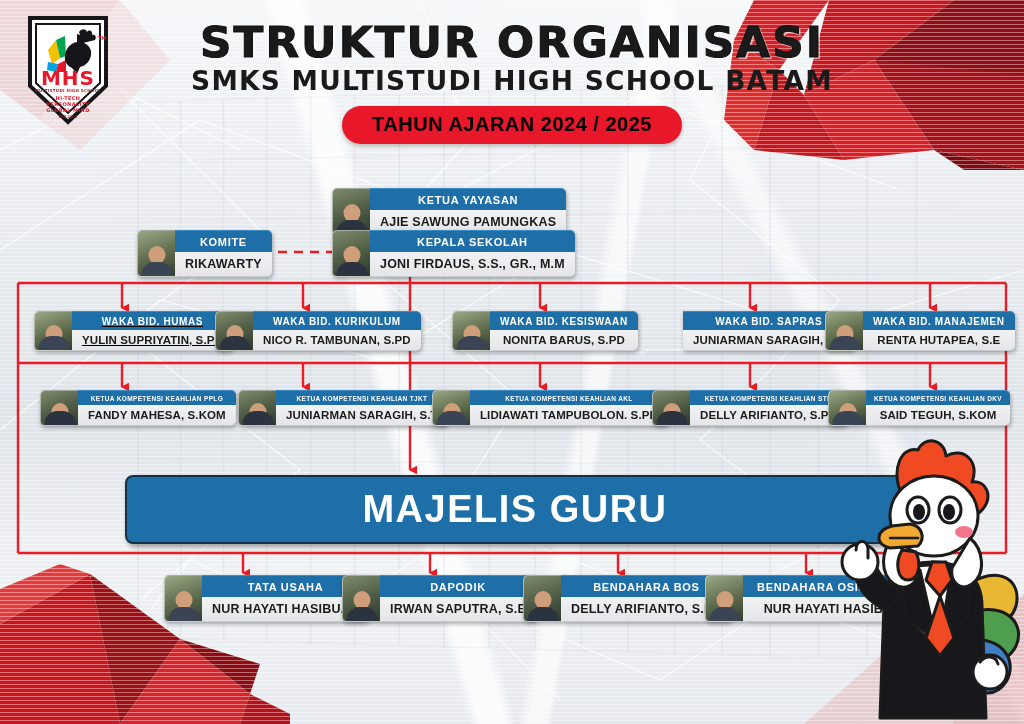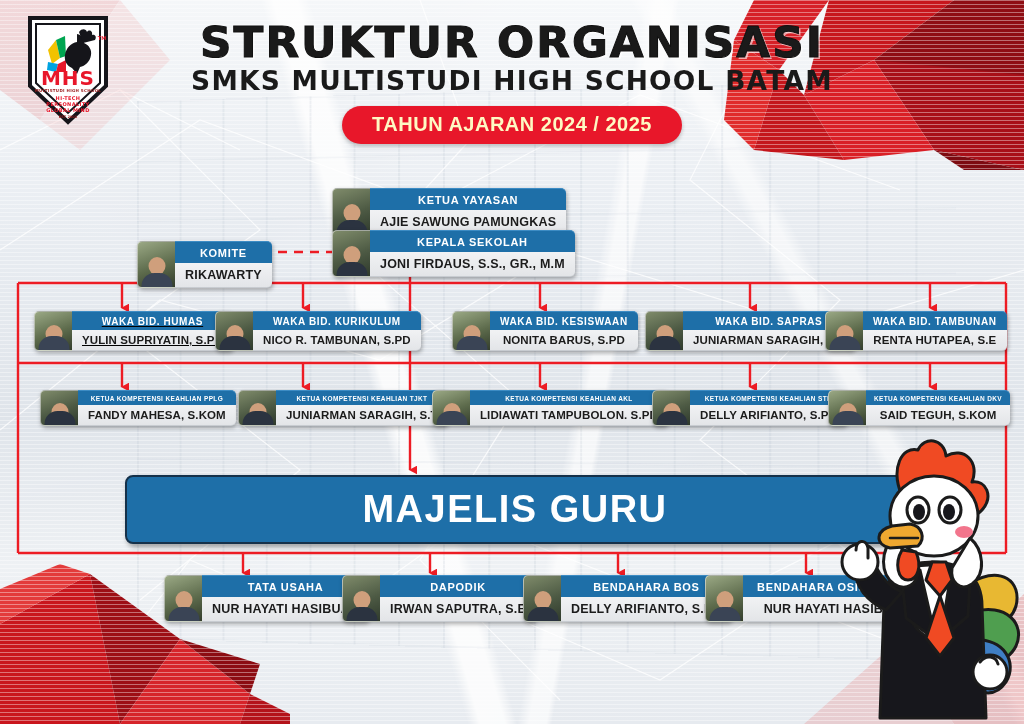--- a/index.html
+++ b/index.html
@@ -67,21 +67,21 @@
     transform: scaleX(1.04);
   }
   .title-sub {
     font-family: "DejaVu Sans", sans-serif;
     font-weight: 700; font-size: 26px; letter-spacing: 1.2px;
     color: #1a1a1a; margin-top: 4px; line-height: 1;
     transform: scaleX(1.02);
   }
   .year-pill {
     display: inline-block; margin-top: 12px;
-    background: #e8172a; color: #fef9c3;
+    background: #e8172a; color: #000000;
     font-weight: 700; font-size: 20px; letter-spacing: .5px;
     padding: 7px 30px 8px; border-radius: 20px;
     box-shadow: 0 2px 4px rgba(0,0,0,.25);
   }
 
   
   #wires { position: absolute; inset: 0; pointer-events: none; }
 
   
   .node {
@@ -287,21 +287,21 @@
     <div class="photo">
         <span class="head"></span>
         <span class="body"></span>
       </div>
     <div class="txt">
       <div class="hdr">KETUA YAYASAN</div>
       <div class="nme">AJIE SAWUNG PAMUNGKAS</div>
     </div>
   </div>
 
-  <div class="node sz-lg p-f" style="left:137px; top:230px;margin-top:11px;">
+  <div class="node sz-lg p-f" style="left:137px; top:230px;">
     <div class="photo">
         <span class="head"></span>
         <span class="body"></span>
       </div>
     <div class="txt">
       <div class="hdr">KOMITE</div>
       <div class="nme">RIKAWARTY</div>
     </div>
   </div>
 
@@ -339,37 +339,37 @@
   <div class="node sz-md p-f" style="left:452px; top:311px;">
     <div class="photo">
         <span class="head"></span>
         <span class="body"></span>
       </div>
     <div class="txt">
       <div class="hdr">WAKA BID. KESISWAAN</div>
       <div class="nme">NONITA BARUS, S.PD</div>
     </div>
   </div>
-  <div class="node sz-md" style="left:645px; top:311px;">
+  <div class="node sz-md" style="left:645px; top:311px;align-items:flex-end;">
     <div class="photo">
         <span class="head"></span>
         <span class="body"></span>
       </div>
     <div class="txt">
       <div class="hdr">WAKA BID. SAPRAS</div>
       <div class="nme">JUNIARMAN SARAGIH, S.T</div>
     </div>
   </div>
   <div class="node sz-md p-f" style="left:825px; top:311px;">
     <div class="photo">
         <span class="head"></span>
         <span class="body"></span>
       </div>
     <div class="txt">
-      <div class="hdr">WAKA BID. TAMBUNAN</div>
+      <div class="hdr">WAKA BID. MANAJEMEN</div>
       <div class="nme">RENTA HUTAPEA, S.E</div>
     </div>
   </div>
 
   <div class="node sz-sm" style="left:40px; top:390px;justify-content:center;">
     <div class="photo">
         <span class="head"></span>
         <span class="body"></span>
       </div>
     <div class="txt">

